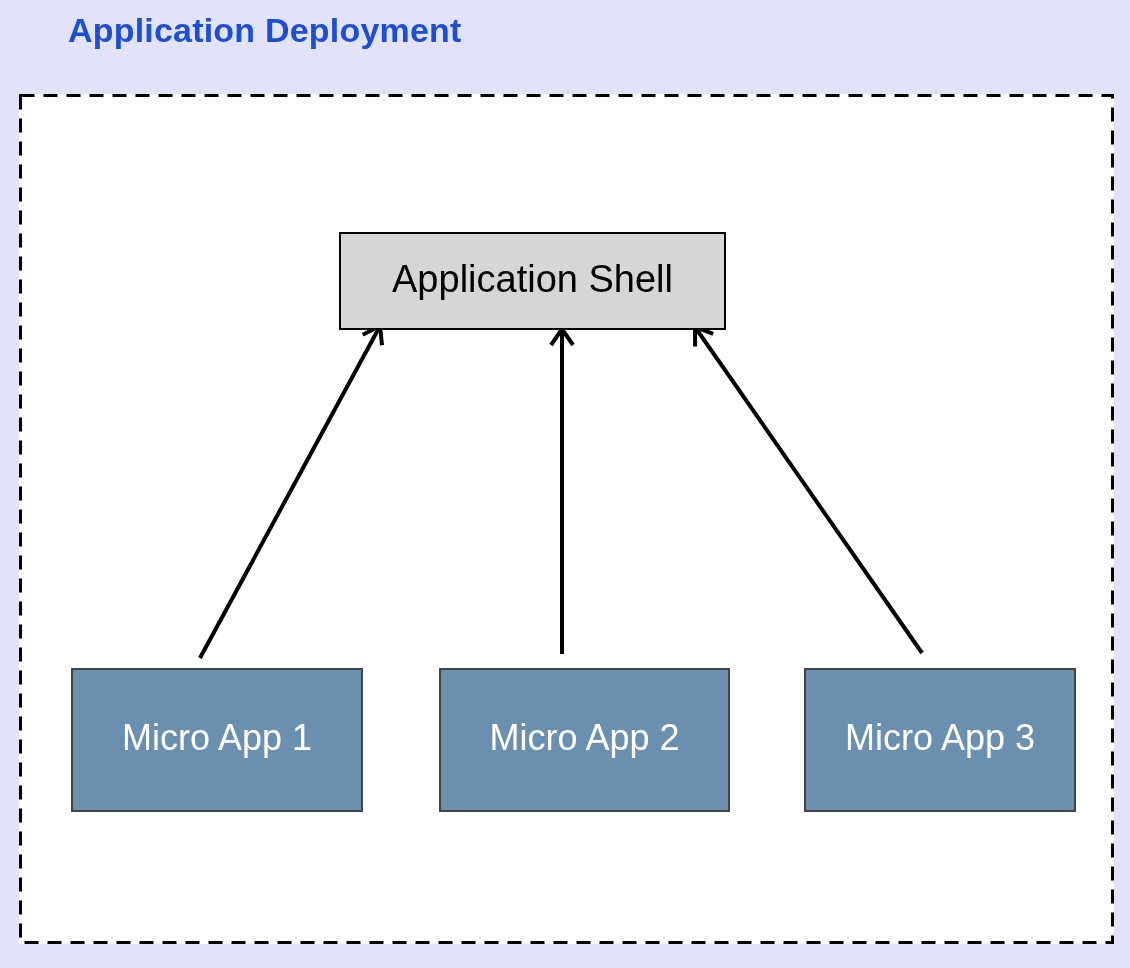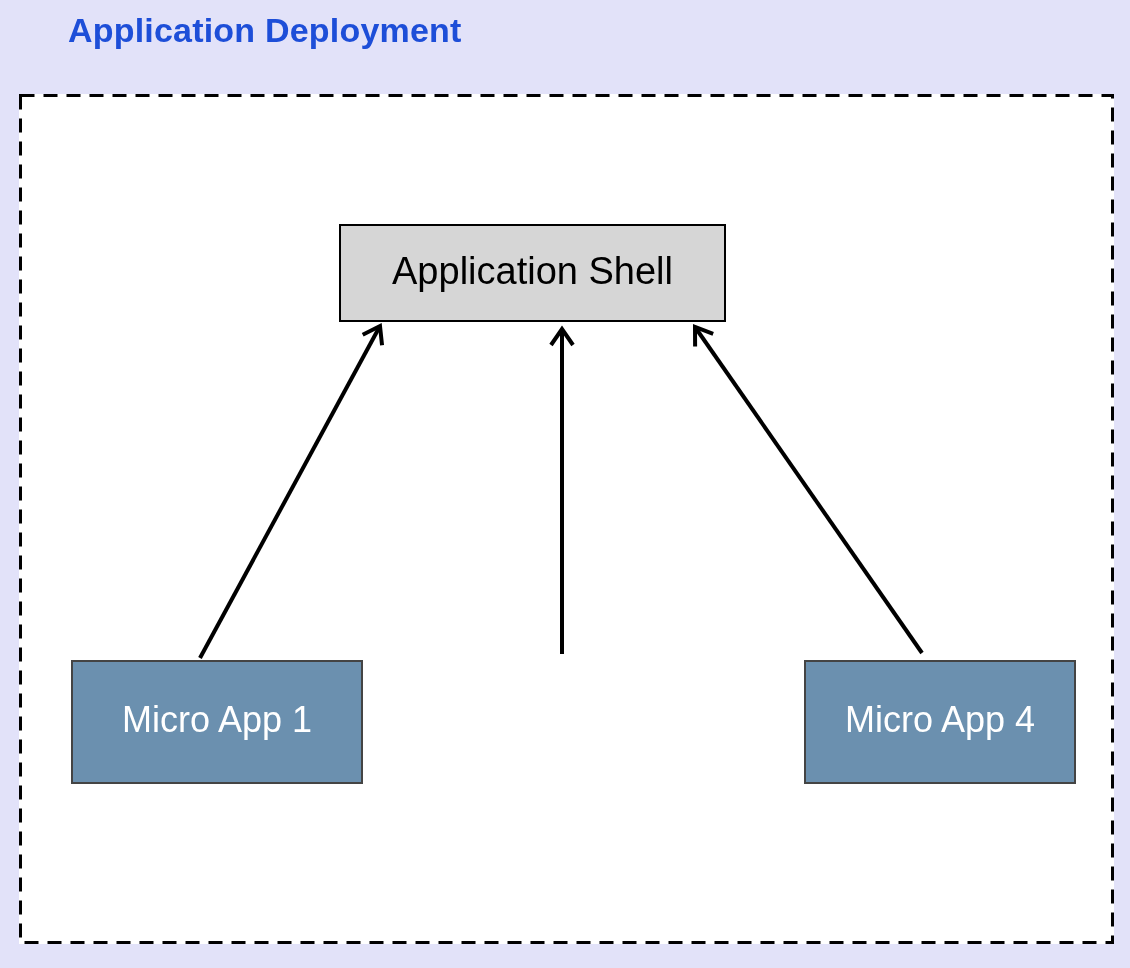--- a/index.html
+++ b/index.html
@@ -38,34 +38,35 @@
     width: 1095px;
     height: 850px;
   }
   .node {
     position: absolute;
     display: flex;
     align-items: center;
     justify-content: center;
     text-align: center;
     box-sizing: border-box;
+    margin-top: 8px;
   }
   .node-shell {
     left: 320px;
     top: 130px;
     width: 387px;
     height: 98px;
     background: #d6d6d6;
     border: 2px solid #000000;
     color: #000000;
     font-size: 38px;
   }
   .node-micro {
     top: 566px;
-    height: 124px;
+    height: 144px;
     background: #6b90af;
     border: 2px solid #444444;
     color: #ffffff;
     font-size: 36px;
   }
   .node-micro-1 { left: 52px;  width: 292px; }
   .node-micro-2 { left: 420px; width: 291px; }
   .node-micro-3 { left: 785px; width: 272px; }
   .node-label {
     white-space: nowrap;
@@ -99,19 +100,22 @@
     </svg>
 
     <div class="node node-shell">
       <span class="node-label">Application Shell</span>
     </div>
 
     <div class="node node-micro node-micro-1">
       <span class="node-label">Micro App 1</span>
     </div>
 
+    <div class="node node-micro node-micro-2">
+      <span class="node-label">Micro App 2</span>
+    </div>
 
     <div class="node node-micro node-micro-3">
-      <span class="node-label">Micro App 4</span>
+      <span class="node-label">Micro App 3</span>
     </div>
 
   </div>
 </div>
 
 </body></html>

